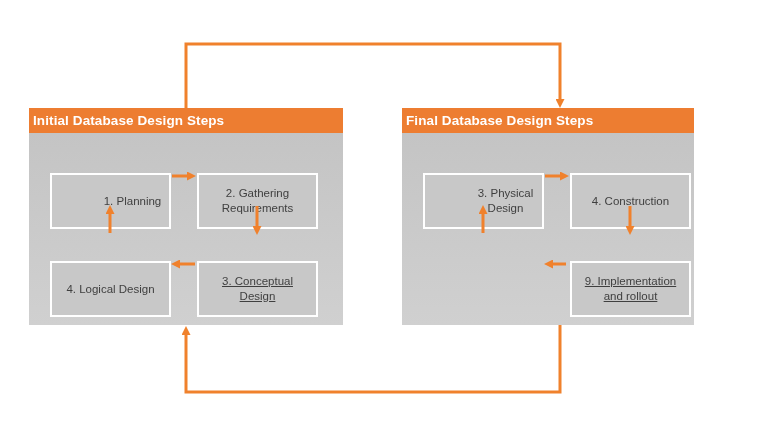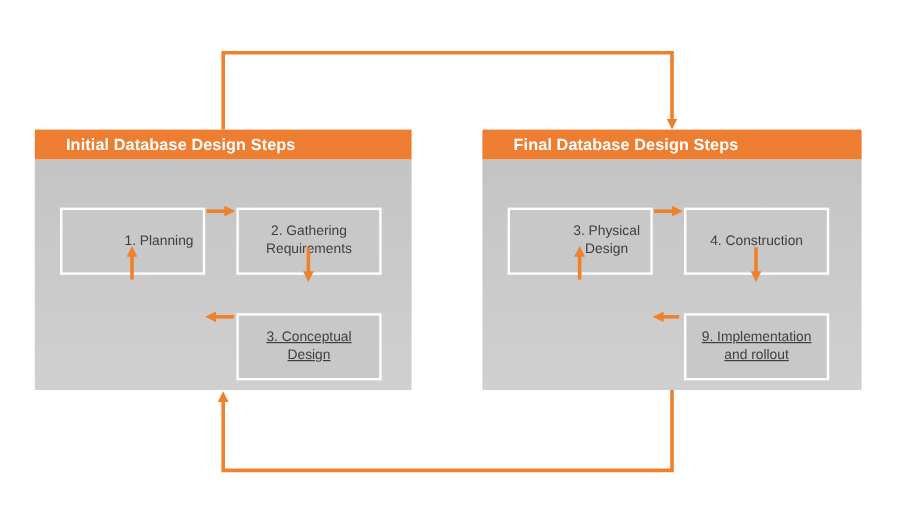--- a/index.html
+++ b/index.html
@@ -6,29 +6,29 @@
   .canvas {
     position: relative;
     width: 768px;
     height: 433px;
     background: var(--bg, #ffffff);
     font-family: "Liberation Sans", sans-serif;
     overflow: hidden;
   }
   .panel { position: absolute; }
   .panel-left  { left: 29px;  top: 108px; width: 314px; height: 217px; }
-  .panel-right { left: 402px; top: 108px; width: 316px; height: 217px; }
+  .panel-right { left: 402px; top: 108px; width: 292px; height: 217px; }
   .panel-header {
     position: absolute; left: 0; right: 0; top: 0; height: 25px;
     background: var(--accent, #ED7D31);
     color: var(--header-text, #ffffff);
     font-weight: bold;
     font-size: 13.5px;
     line-height: 25px;
-    padding-left: 26px;
+    padding-left: 4px;
     box-sizing: border-box;
     letter-spacing: 0.1px;
   }
   .panel-body {
     position: absolute; left: 0; right: 0; top: 25px; bottom: 0;
     background: linear-gradient(180deg, var(--panel-top, #C4C4C4), var(--panel-bottom, #D0D0D0));
   }
   .step-box {
     position: absolute;
     width: 121px; height: 56px;
@@ -71,20 +71,23 @@
         <span>1. Planning</span>
       </div>
       <div class="step-box pos-b">
         <span>2. Gathering
 Requirements</span>
       </div>
       <div class="step-box pos-c">
         <span>3. Conceptual
 Design</span>
       </div>
+      <div class="step-box pos-d">
+        <span>4. Logical Design</span>
+      </div>
     </div>
   </div>
 
   <div class="panel panel-right">
     <div class="panel-header">Final Database Design Steps</div>
     <div class="panel-body">
       <div class="step-box pos-a">
         <span>3. Physical Design</span>
       </div>
       <div class="step-box pos-b">

